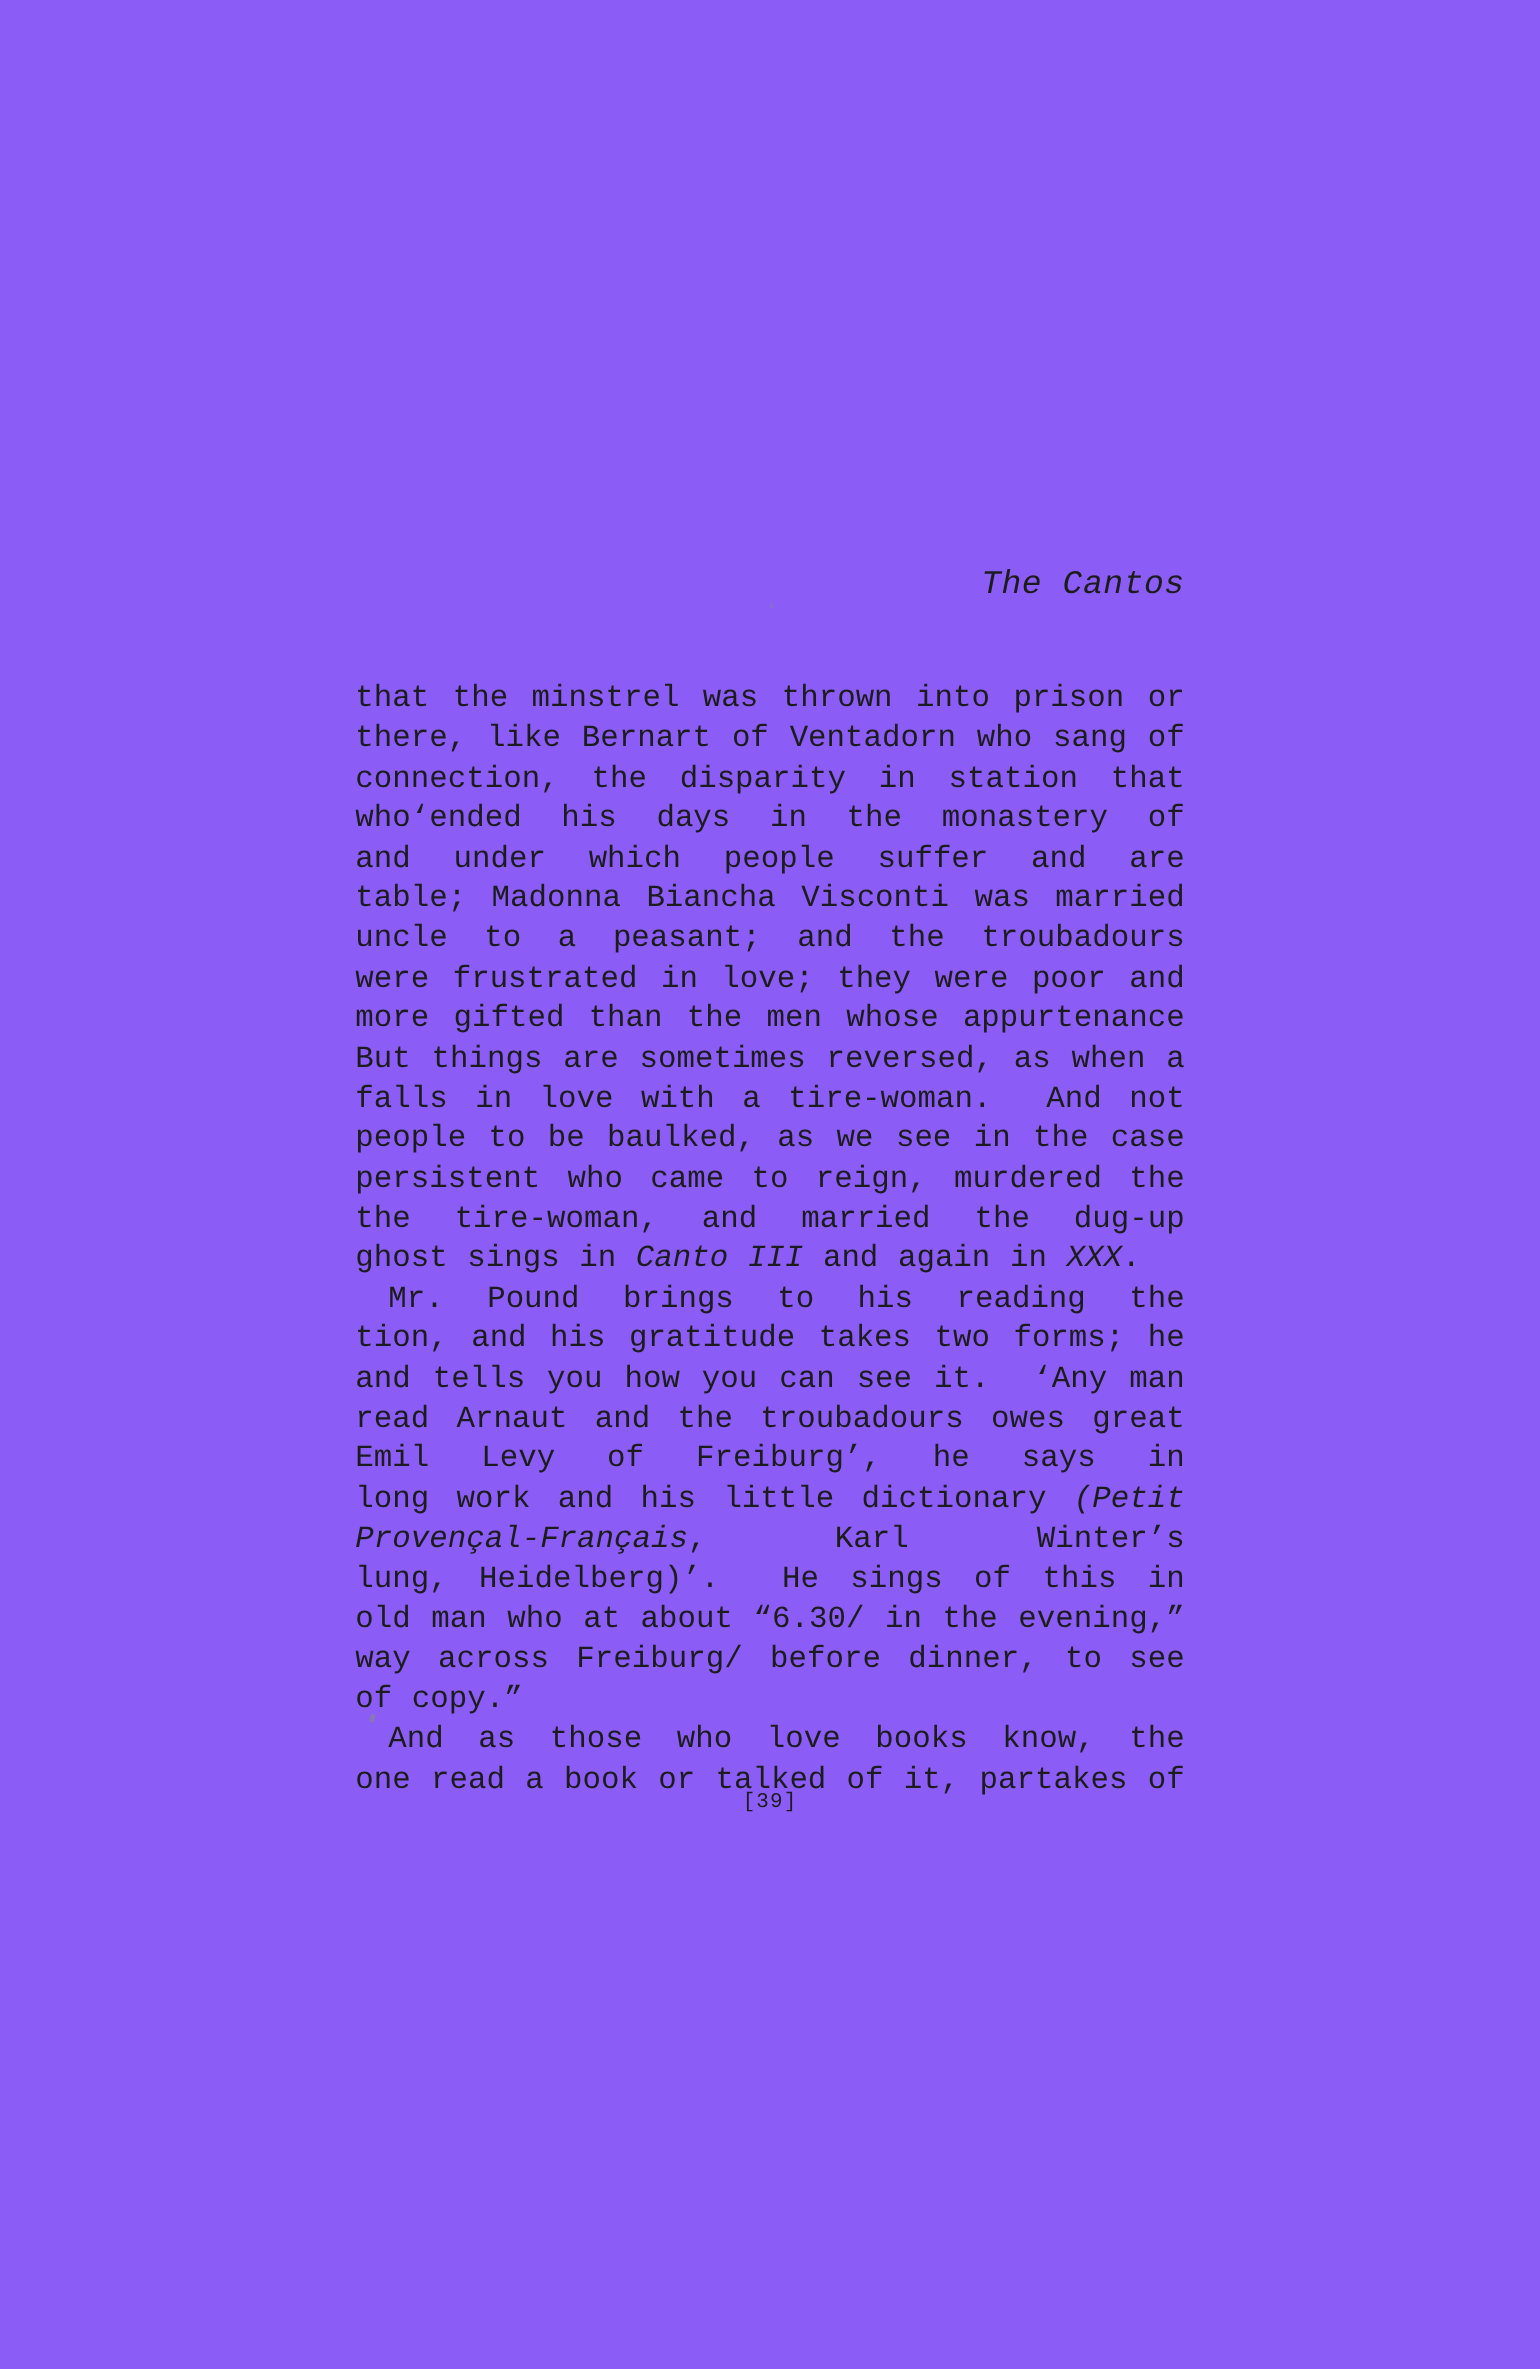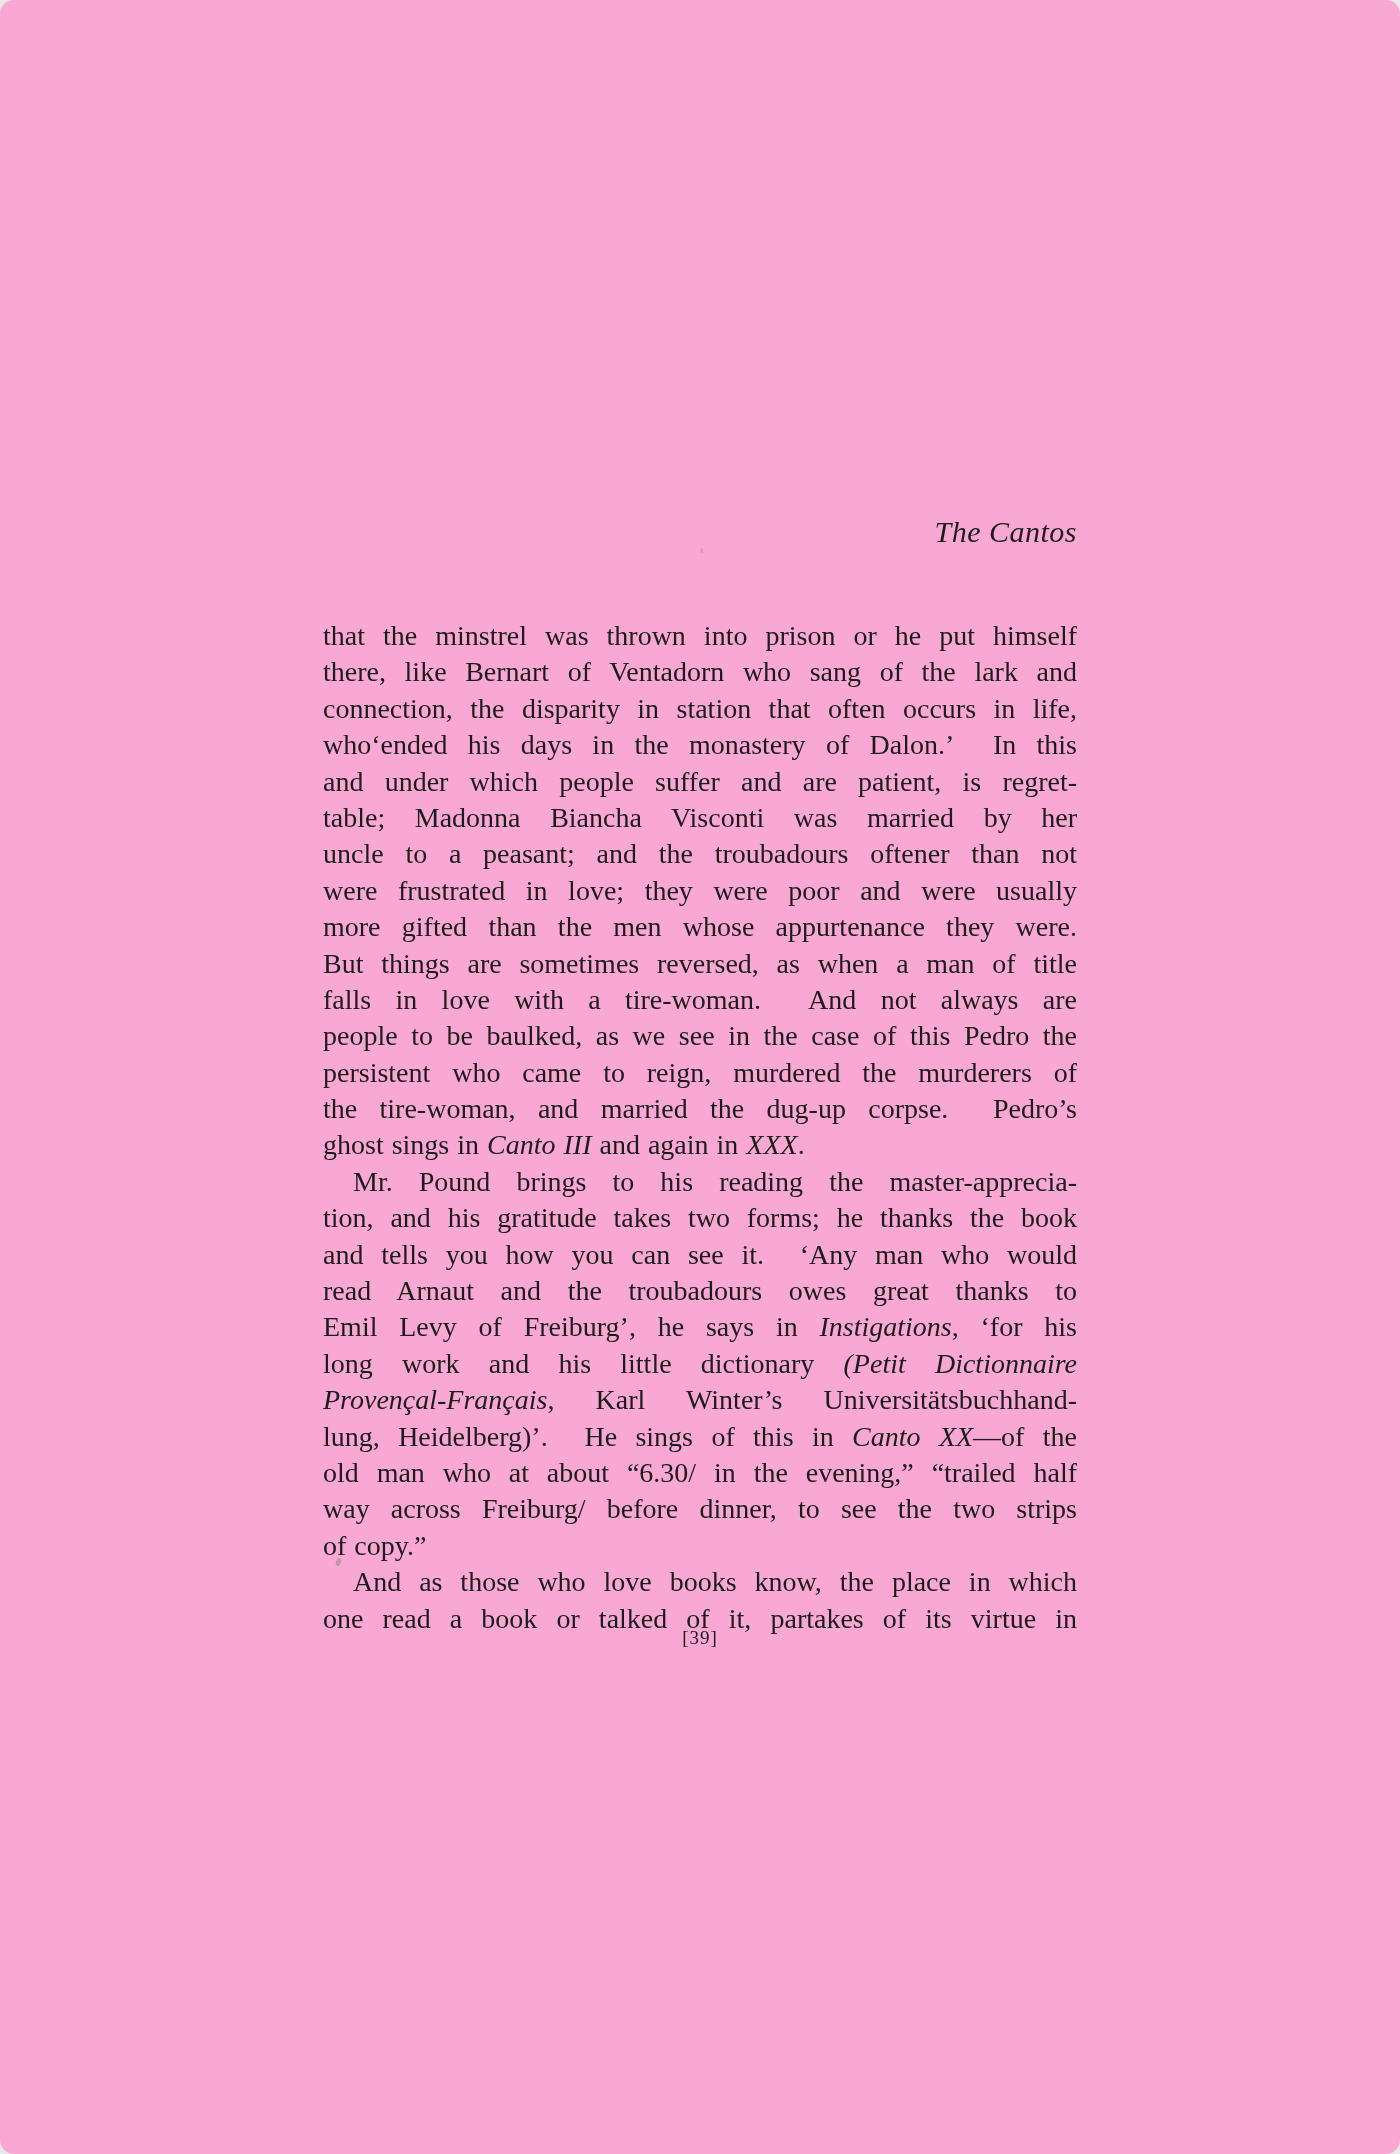--- a/index.html
+++ b/index.html
@@ -1,23 +1,22 @@
 <!DOCTYPE html>
 <html><head>
 <meta charset="utf-8">
 <style>
   html,body{margin:0;padding:0;background:#e8e8e8;}
   .page{
     position:relative;
     width:1400px;height:2154px;
-    background:#f9a8d4;
+    background:#8b5cf6;
     color:#1c1c1c;
-    font-family:Liberation Serif, serif;
+    font-family:Liberation Mono, monospace;
     overflow:hidden;
-    border-radius:14px;
   }
   .running-header{
     position:absolute;
     left:323px;top:514px;width:754px;
     text-align:right;
     font-style:italic;
     font-size:30px;
     line-height:36px;
     letter-spacing:0.5px;
   }

